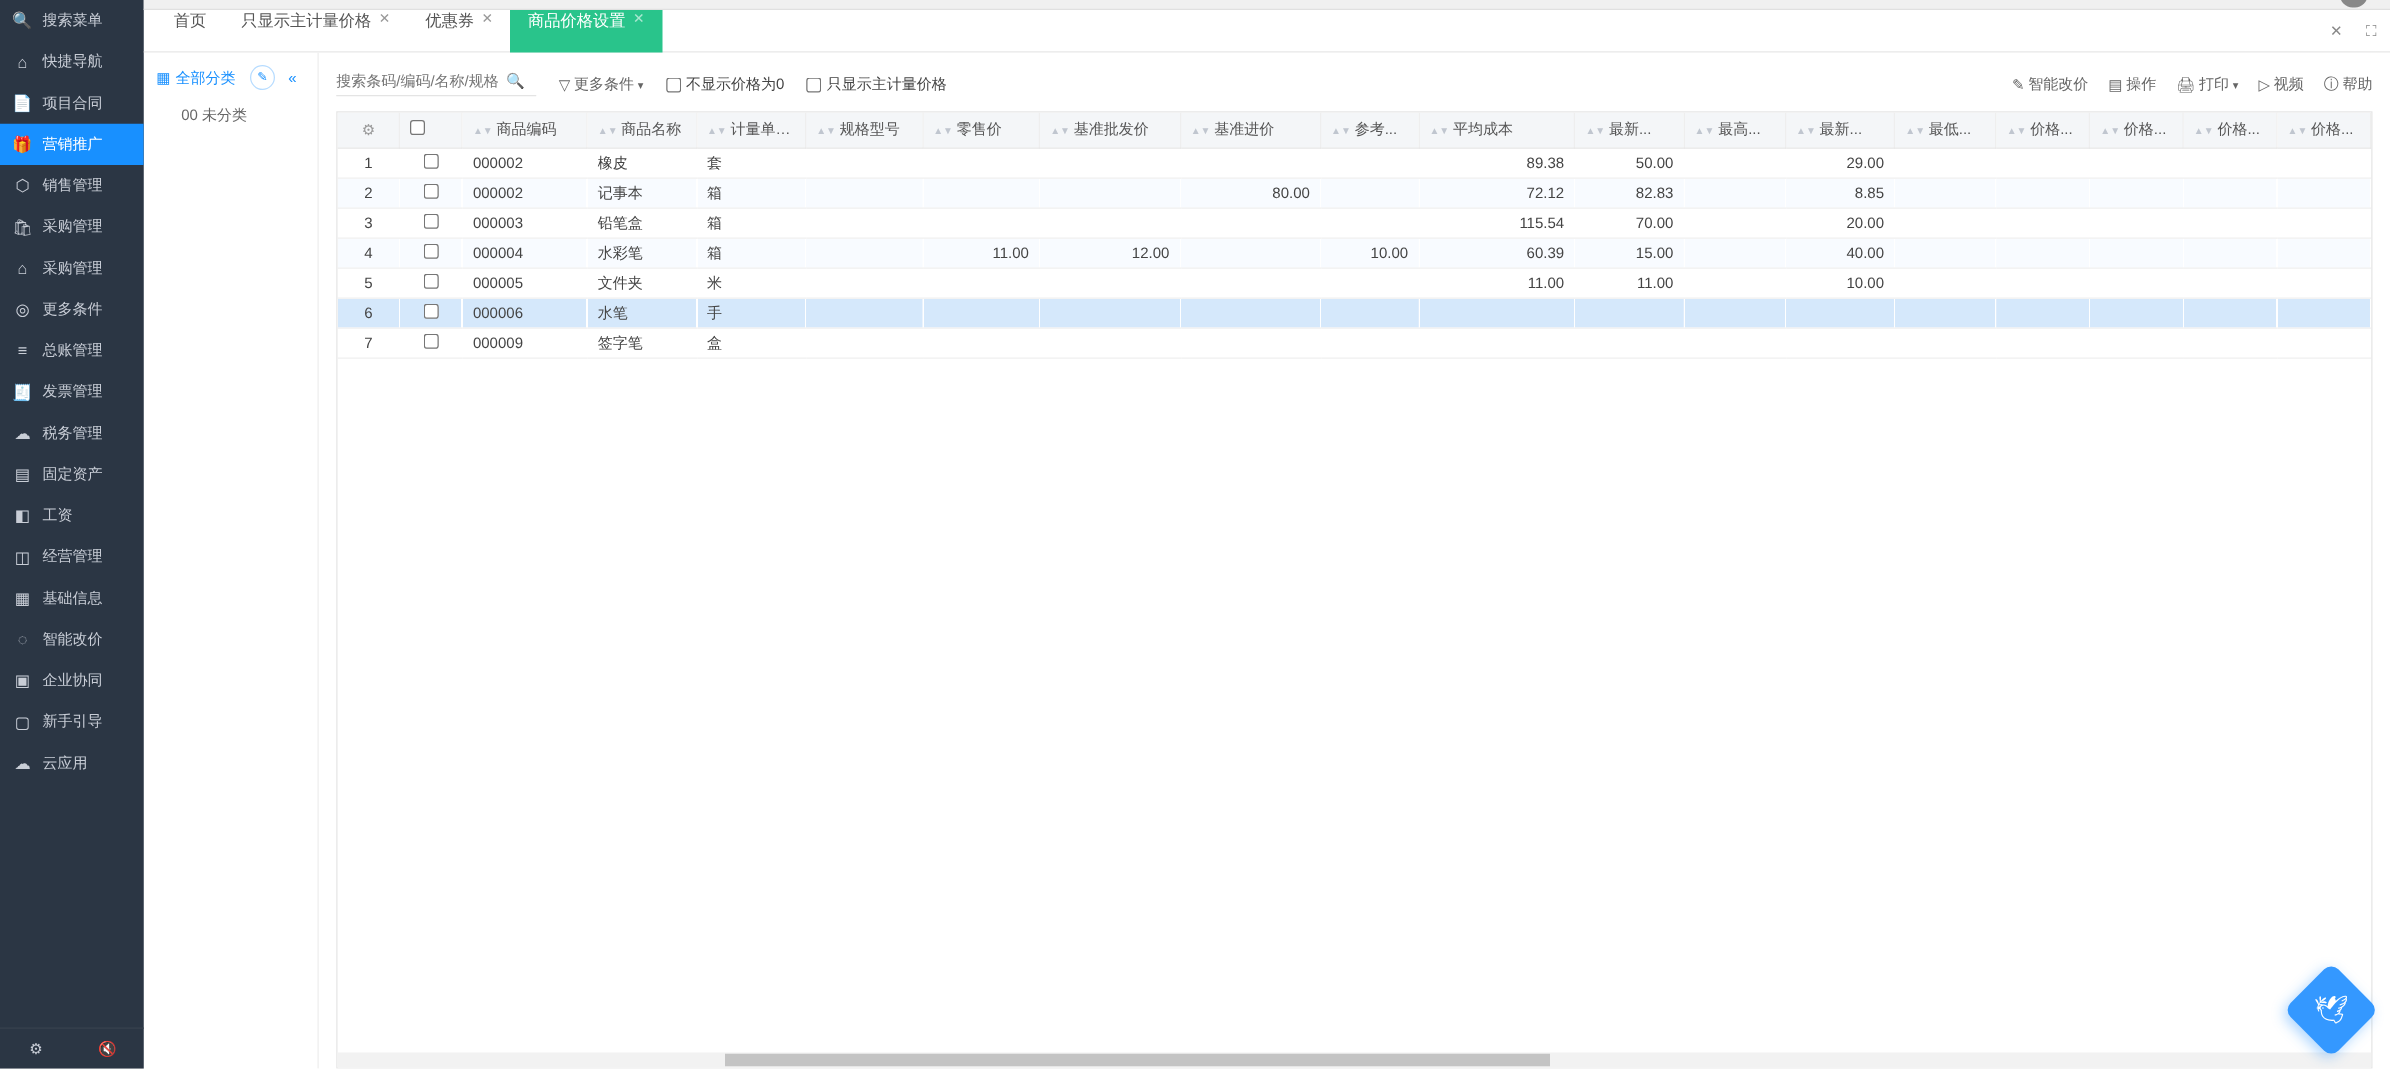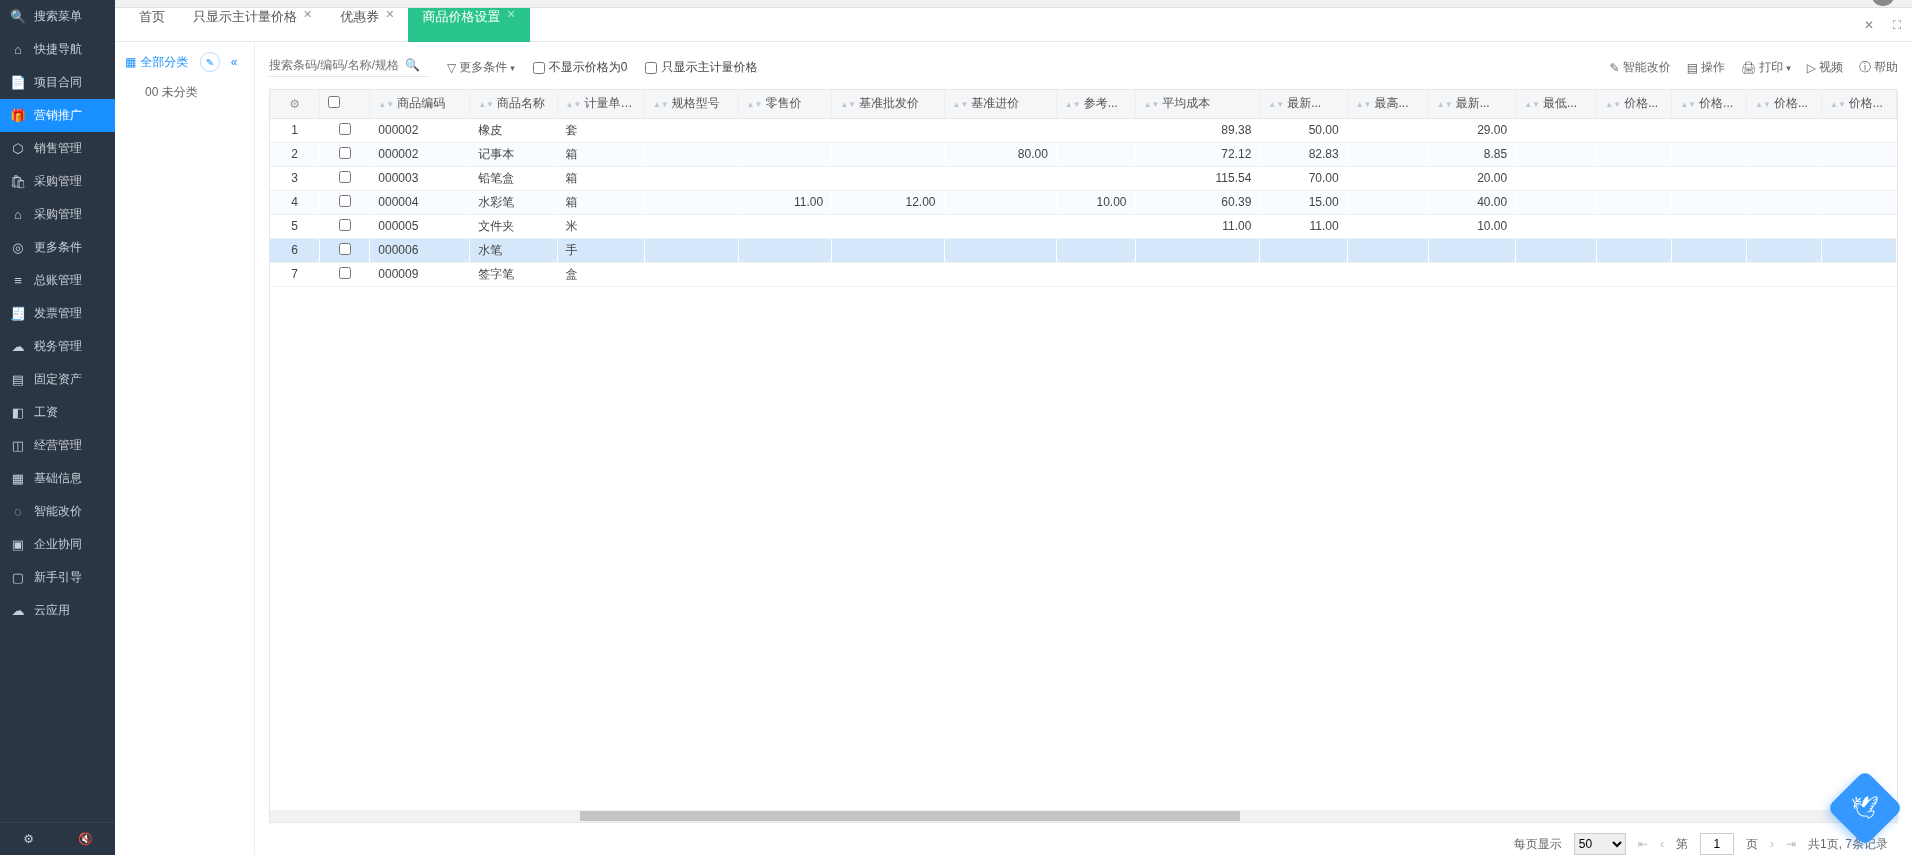--- a/index.html
+++ b/index.html
@@ -409,32 +409,20 @@
                     <td class="numcell"></td>
                   </tr>
                 </tbody>
             </table>
           </div>
           <div class="grid-scroll">
               <div class="thumb"></div>
             </div>
         </div>
 
-        <div class="pager">
-          <span>每页显示</span>
-          <select><option>50</option></select>
-          <span class="nav">⇤</span>
-          <span class="nav">‹</span>
-          <span>第</span>
-          <input value="1" style="">
-          <span>页</span>
-          <span class="nav">›</span>
-          <span class="nav">⇥</span>
-          <span>共1页, 7条记录</span>
-        </div>
       </div>
     </div>
 
     <div class="float-badge">
         <span>🕊</span>
       </div>
   </div>
 </div>
 
 </body></html>

